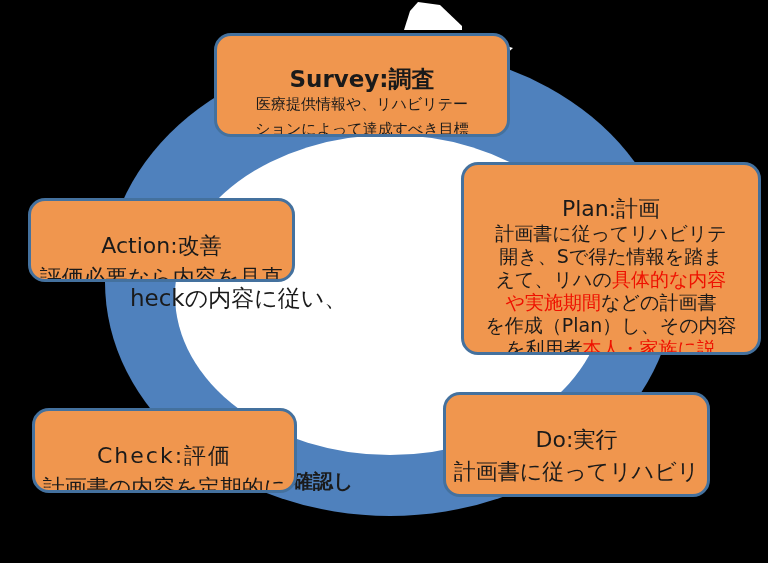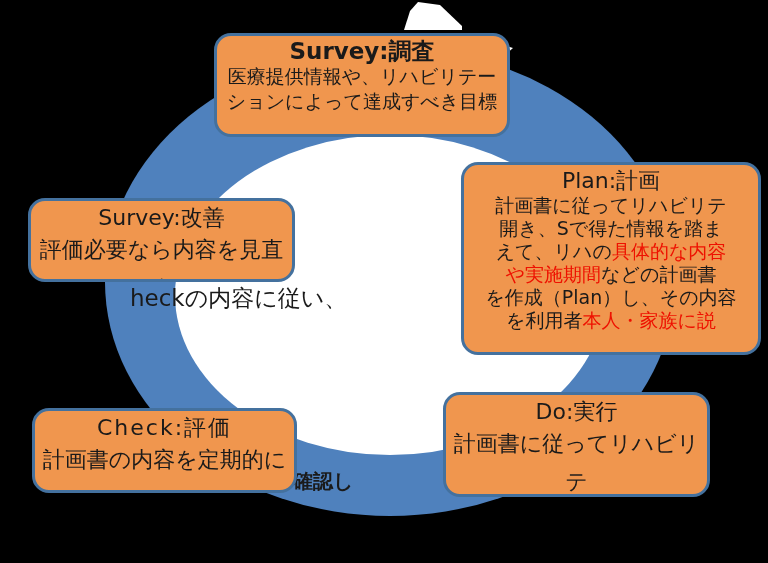--- a/index.html
+++ b/index.html
@@ -16,25 +16,25 @@
   .note{position:absolute;z-index:4;white-space:nowrap;color:var(--text-black,#1a1a1a);}
   .note1{left:106px;top:283px;font-size:23px;margin-left:24px;}
   .note2{left:118px;top:306px;font-size:23px;}
   .note3{left:252px;top:468px;font-size:20px;font-weight:bold;}
   .box{
     position:absolute;z-index:5;box-sizing:border-box;
     background:var(--box-fill,#F0964E);
     border:3px solid var(--box-border,#44719E);
     border-radius:17px;text-align:center;overflow:hidden;
   }
-  .box .title{font-size:22px;line-height:27px;padding-top:3px;}
+  .box .title{font-size:22px;line-height:27px;padding-top:3px;margin-top:28px;}
   .box .line{font-size:22px;line-height:38px;}
   .survey{left:214px;top:33px;width:296px;height:104px;}
   .survey .title{font-weight:bold;font-size:23px;line-height:26px;padding-top:2px;}
-  .survey .line{font-size:19px;line-height:25px;}
+  .survey .line{font-size:15px;line-height:25px;}
   .plan{left:461px;top:162px;width:300px;height:193px;}
   .plan .title{font-size:22px;line-height:27px;padding-top:2px;}
   .plan .pline{font-size:19px;line-height:23px;}
   .action{left:28px;top:198px;width:267px;height:84px;}
   .check{left:32px;top:408px;width:265px;height:85px;}
   .check .title{letter-spacing:2px;}
   .do{left:443px;top:392px;width:267px;height:105px;}
   .red{color:var(--highlight-red,#EE1100);}
 </style>
 </head>
@@ -66,21 +66,21 @@
         <div class="pline"><span>計画書に従ってリハビリテ</span></div>
         <div class="pline"><span>開き、Sで得た情報を踏ま</span></div>
         <div class="pline"><span>えて、リハの</span><span class="red">具体的な内容</span></div>
         <div class="pline"><span class="red">や実施期間</span><span>などの計画書</span></div>
         <div class="pline"><span>を作成（Plan）し、その内容</span></div>
         <div class="pline"><span>を利用者</span><span class="red">本人・家族に説</span></div>
       </div>
   </div>
 
   <div class="box action">
-    <div class="title">Survey:改善</div>
+    <div class="title">Action:改善</div>
     <div class="line">評価必要なら内容を見直す</div>
 
   </div>
 
   <div class="box check">
     <div class="title">Check:評価</div>
     <div class="line">計画書の内容を定期的に</div>
   </div>
 
   <div class="box do">

